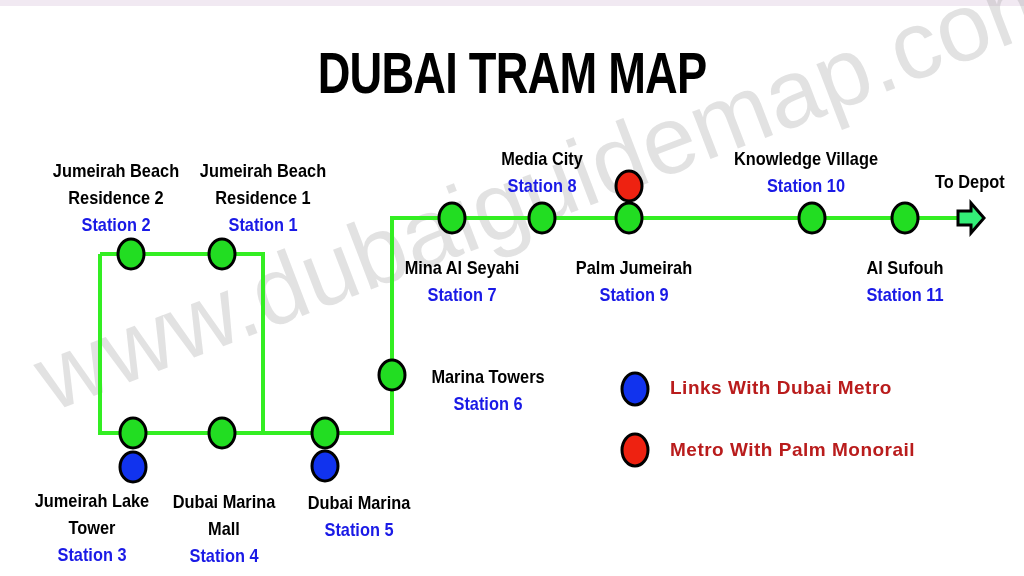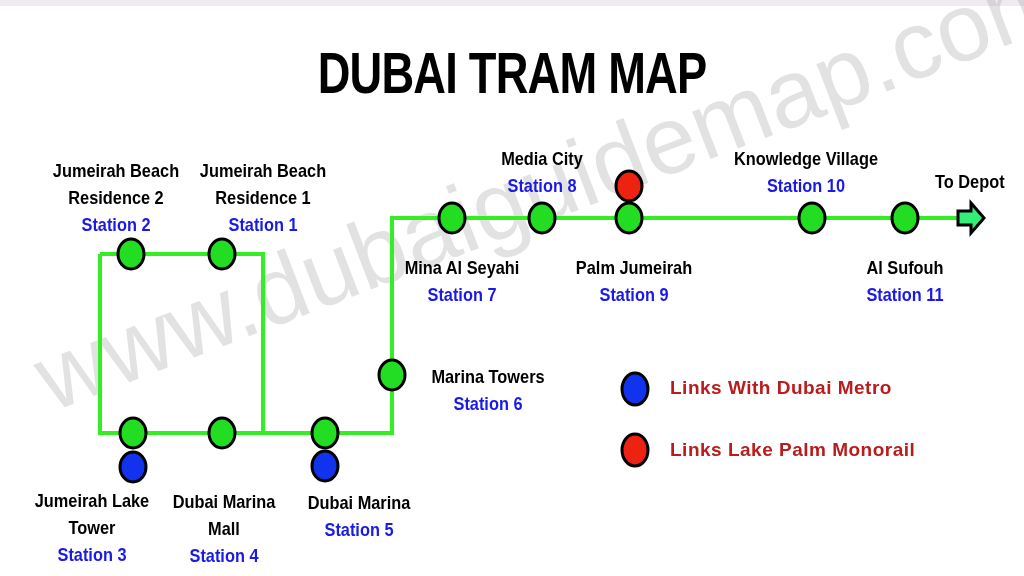--- a/index.html
+++ b/index.html
@@ -112,13 +112,13 @@
   <span class="st">Station 10</span>
 </div>
 <div class="lbl" style="left:825px; top:254px; width:160px;">
   <span class="name">Al Sufouh</span>
   <span class="st">Station 11</span>
 </div>
 
 <div class="depot">To Depot</div>
 
 <div class="legend-text" style="left:670px; top:377px;">Links With Dubai Metro</div>
-<div class="legend-text" style="left:670px; top:439px;">Links Lake Palm Monorail</div>
+<div class="legend-text" style="left:670px; top:439px;">Metro With Palm Monorail</div>
 
 </body></html>

